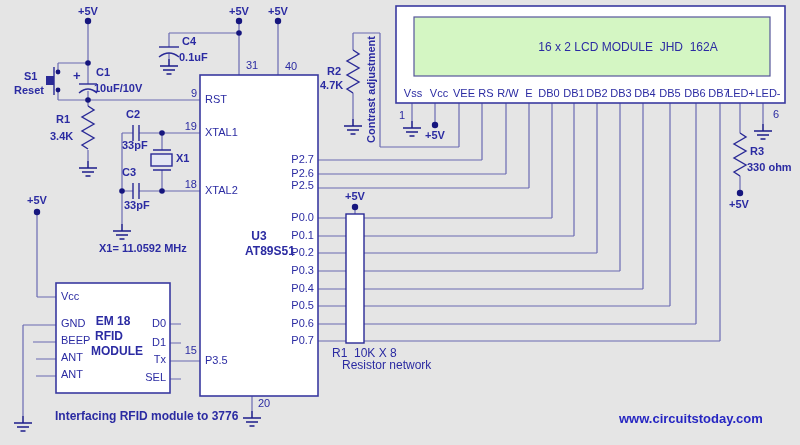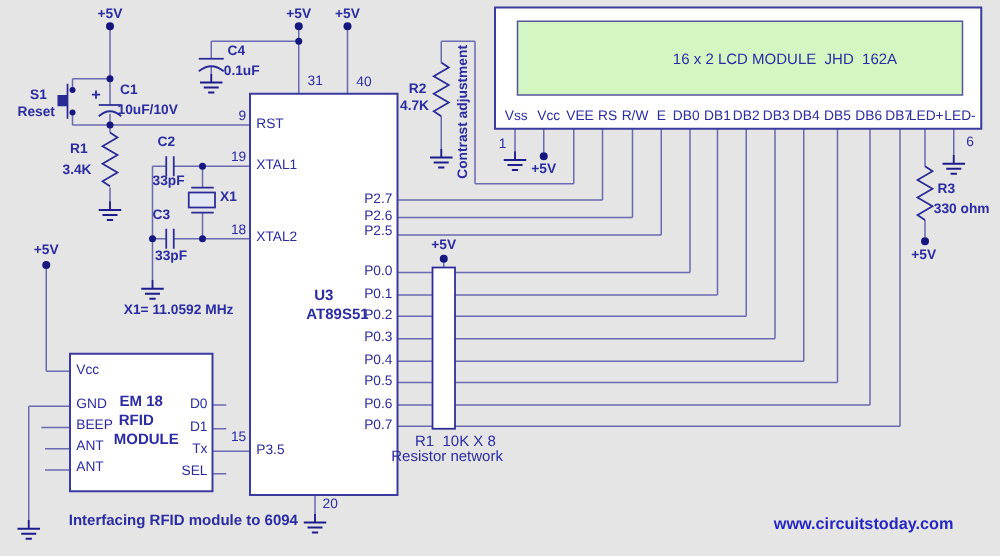--- a/index.html
+++ b/index.html
@@ -193,21 +193,21 @@
     <span class="lbl rgt" style="right:486px;top:246px;width:34px">P0.2</span>
     <span class="lbl rgt" style="right:486px;top:264px;width:34px">P0.3</span>
     <span class="lbl rgt" style="right:486px;top:282px;width:34px">P0.4</span>
     <span class="lbl rgt" style="right:486px;top:299px;width:34px">P0.5</span>
     <span class="lbl rgt" style="right:486px;top:317px;width:34px">P0.6</span>
     <span class="lbl rgt" style="right:486px;top:334px;width:34px">P0.7</span>
   </div>
 
   <div>
     <span class="lbl s12" style="left:332px;top:346px">R1  10K X 8</span>
-    <span class="lbl s12" style="left:313px;top:358px">Resistor network</span>
+    <span class="lbl s12" style="left:342px;top:358px">Resistor network</span>
   </div>
 
   <div>
     <span class="lbl s12 ctr" style="left:414px;top:40px;width:428px">16 x 2 LCD MODULE  JHD  162A</span>
     <span class="lbl cx" style="left:413px;top:87px">Vss</span>
     <span class="lbl cx" style="left:439px;top:87px">Vcc</span>
     <span class="lbl cx" style="left:464px;top:87px">VEE</span>
     <span class="lbl cx" style="left:486px;top:87px">RS</span>
     <span class="lbl cx" style="left:508px;top:87px">R/W</span>
     <span class="lbl cx" style="left:529px;top:87px">E</span>
@@ -239,17 +239,17 @@
     <span class="lbl" style="left:61px;top:334px">BEEP</span>
     <span class="lbl" style="left:61px;top:351px">ANT</span>
     <span class="lbl" style="left:61px;top:368px">ANT</span>
     <span class="lbl rgt" style="right:634px;top:317px;width:30px">D0</span>
     <span class="lbl rgt" style="right:634px;top:336px;width:30px">D1</span>
     <span class="lbl rgt" style="right:634px;top:353px;width:30px">Tx</span>
     <span class="lbl rgt" style="right:634px;top:371px;width:30px">SEL</span>
   </div>
 
   <div>
-    <span class="lbl b s12" style="left:55px;top:409px">Interfacing RFID module to 6094</span>
+    <span class="lbl b s12" style="left:55px;top:409px">Interfacing RFID module to 3776</span>
     <span class="lbl b s13 web" style="left:619px;top:411px">www.circuitstoday.com</span>
   </div>
 
 </div>
 
 </body></html>

